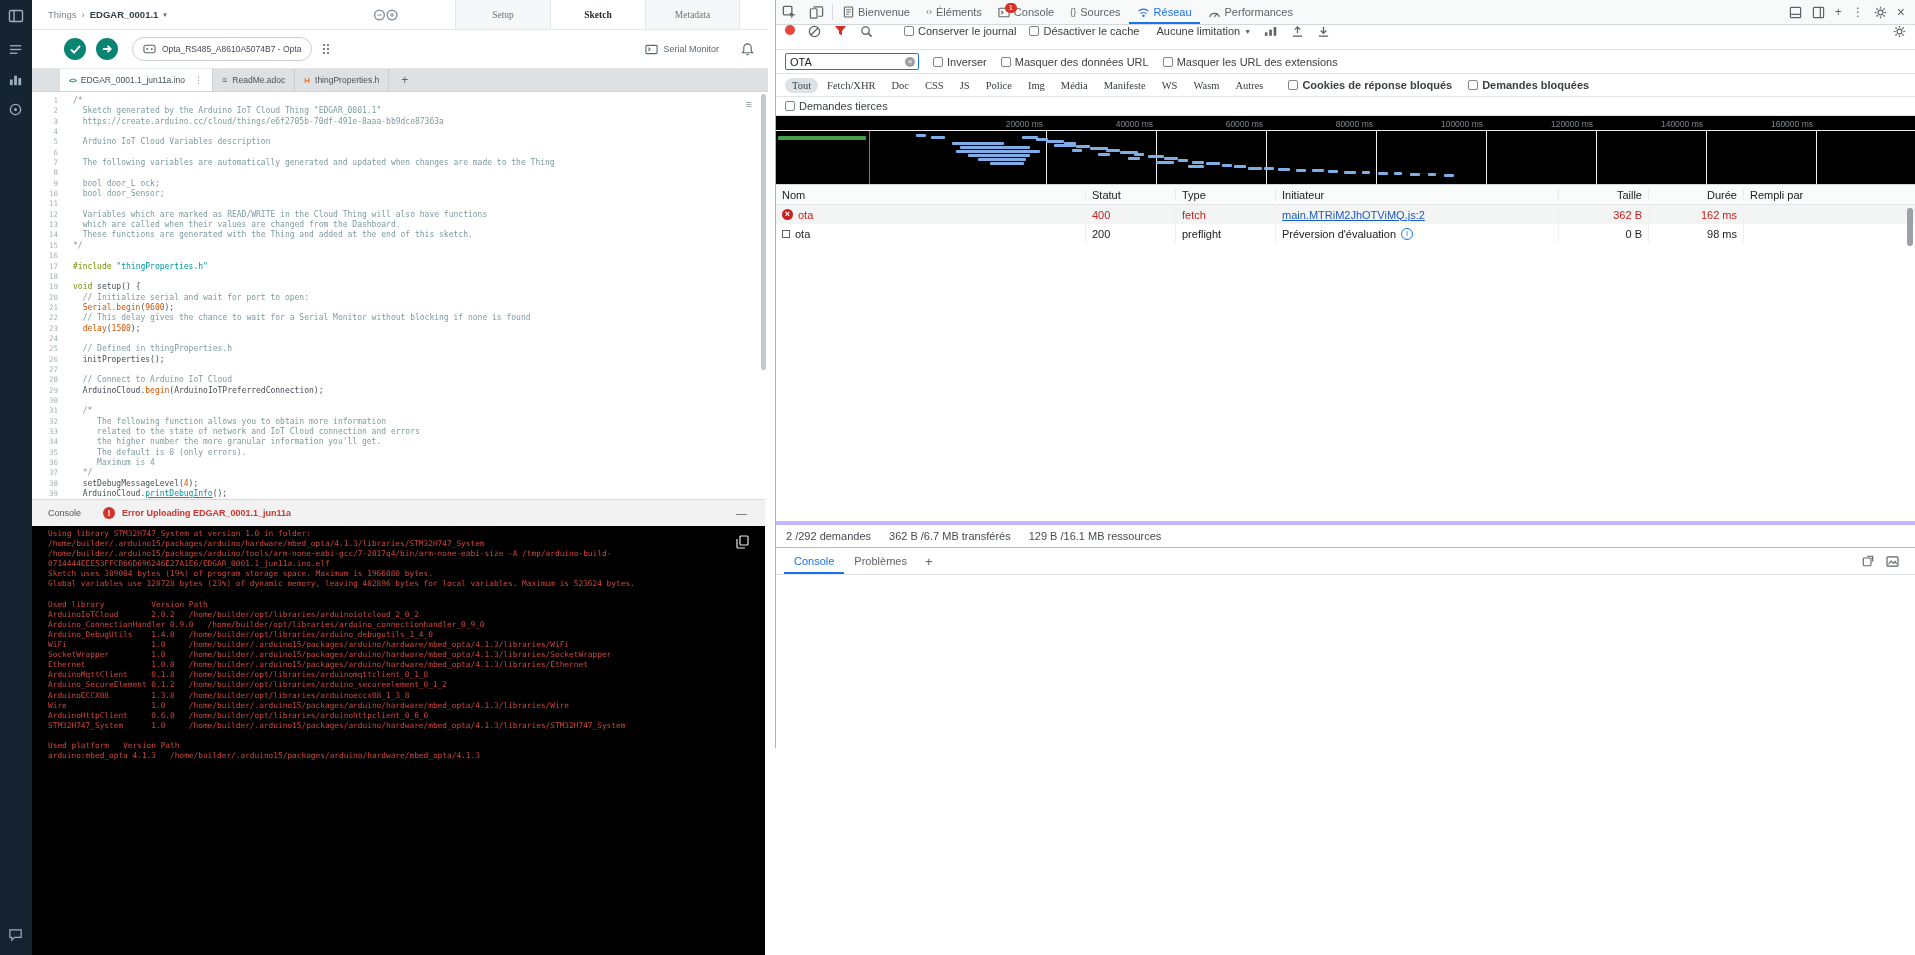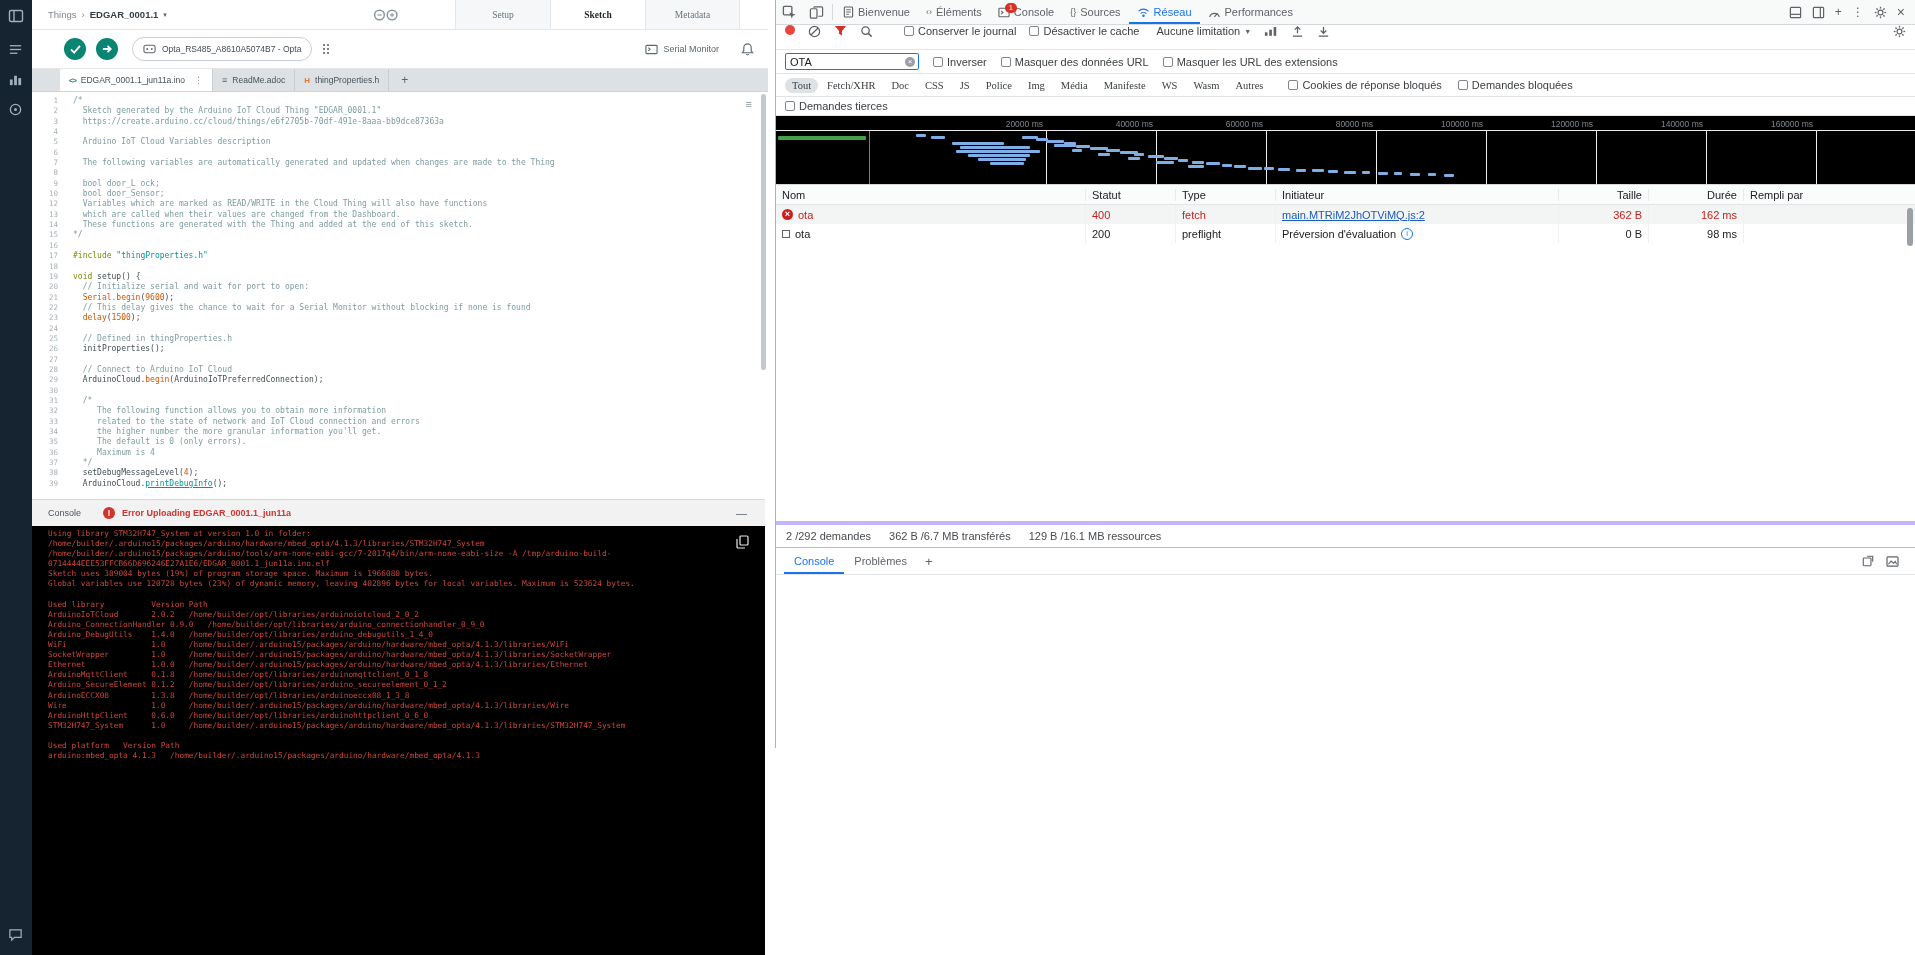--- a/index.html
+++ b/index.html
@@ -103,21 +103,21 @@
   .net-filter{height:23px;flex:none;display:flex;align-items:center;gap:14px;padding:0 9px;border-bottom:1px solid #e2e4e7;}
   .filter-wrap{position:relative;display:flex;align-items:center;}
   .filter-input{width:112px;height:15px;border:1px solid #1a73e8;border-radius:2px;font-size:11px;
                 font-family:"Liberation Sans",sans-serif;padding:0 16px 0 4px;color:#202124;outline:none;}
   .clear-btn{position:absolute;right:4px;width:10px;height:10px;border-radius:50%;background:#9aa0a6;
              color:#fff;font-size:8px;line-height:10px;text-align:center;}
 
   .net-types{height:22px;flex:none;display:flex;align-items:center;gap:2px;padding:0 9px;border-bottom:1px solid #e2e4e7;}
   .chip{padding:2px 7px;border-radius:9px;color:#3c4043;font-size:10.5px;}
   .chip.active{background:#dde2e7;}
-  .types-cbs{display:flex;align-items:flex-end;gap:16px;margin-left:16px;}
+  .types-cbs{display:flex;align-items:flex-end;gap:16px;margin-left:16px;font-weight:bold;}
 
   .net-third{height:18px;flex:none;display:flex;align-items:center;gap:4px;padding:0 9px;border-bottom:1px solid #e2e4e7;}
 
   .overview{position:relative;height:68px;flex:none;border-bottom:1px solid #d5d8dc;background:#000000;overflow:hidden;}
   .overview::after{content:"";position:absolute;top:14px;left:0;right:0;height:1px;background:#ececec;}
   .ov-label{position:absolute;top:3px;font-size:8.5px;color:#80868b;transform:translateX(calc(-100% - 3px));white-space:nowrap;}
   .ov-grid{position:absolute;top:14px;bottom:0;width:1px;background:#ececec;}
   .ov-bar{position:absolute;height:3px;background:#7faee7;border-radius:1px;}
   .ov-green{position:absolute;height:4px;background:#43a047;border-radius:1px;}
   .ov-marker{position:absolute;left:93px;top:14px;bottom:0;width:1px;background:#43a047;}
@@ -343,20 +343,24 @@
           <div class="cl">
             <span class="ln">9</span>
             <span class="ct"><span class="tk-cm">  bool door_L ock;</span></span>
           </div>
 
           <div class="cl">
             <span class="ln">10</span>
             <span class="ct"><span class="tk-cm">  bool door_Sensor;</span></span>
           </div>
 
+          <div class="cl">
+            <span class="ln">11</span>
+            <span class="ct"></span>
+          </div>
 
           <div class="cl">
             <span class="ln">12</span>
             <span class="ct"><span class="tk-cm">  Variables which are marked as READ/WRITE in the Cloud Thing will also have functions</span></span>
           </div>
 
           <div class="cl">
             <span class="ln">13</span>
             <span class="ct"><span class="tk-cm">  which are called when their values are changed from the Dashboard.</span></span>
           </div>

